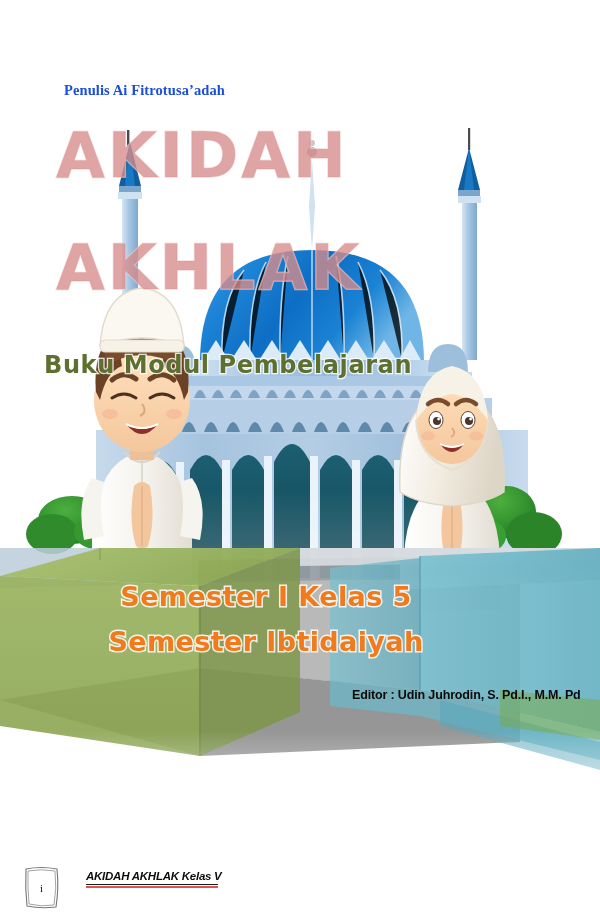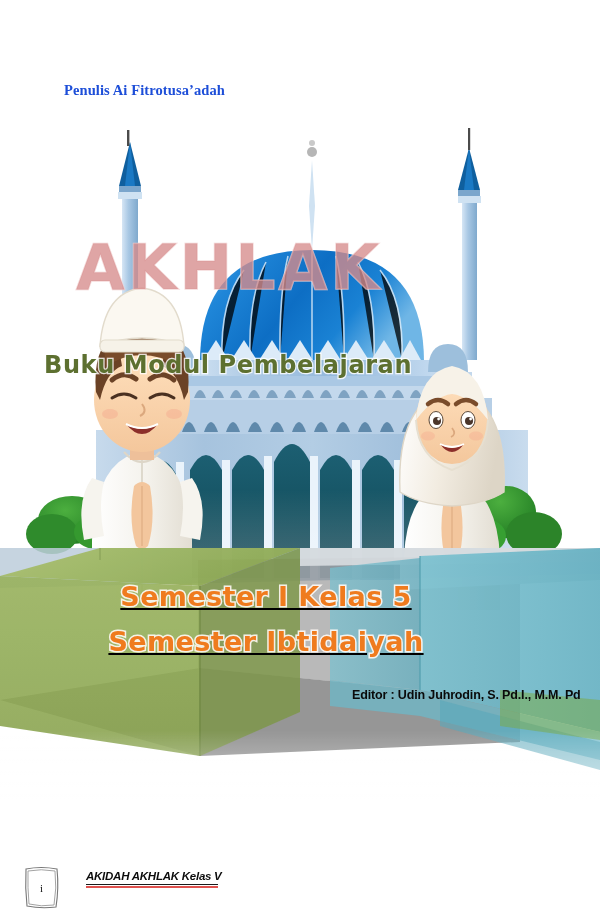--- a/index.html
+++ b/index.html
@@ -46,21 +46,21 @@
     font-weight: bold;
     font-size: 63px;
     letter-spacing: 3px;
     color: rgba(214,140,140,0.78);
     -webkit-text-stroke: 1.5px rgba(240,205,205,0.75);
     paint-order: stroke fill;
     white-space: nowrap;
     line-height: 1;
   }
   .title-line1 { left: 56px; top: 124px; }
-  .title-line2 { left: 56px; top: 236px; margin-left: 20px; }
+  .title-line2 { left: 56px; top: 236px; }
 
   .subtitle {
     position: absolute;
     left: 44px;
     top: 351px;
     font-family: "DejaVu Sans", sans-serif;
     font-weight: bold;
     font-size: 24px;
     letter-spacing: 0.6px;
     color: #5d7030;
@@ -69,21 +69,20 @@
     white-space: nowrap;
   }
 
   .semester-block {
     position: absolute;
     left: 0;
     top: 583px;
     width: 532px;
     text-align: center;
     pointer-events: none;
-    text-decoration: underline;
   }
   .semester-line {
     font-family: "DejaVu Sans", sans-serif;
     font-weight: bold;
     font-size: 27px;
     letter-spacing: 0.4px;
     color: #ef7b1e;
     -webkit-text-stroke: 3px rgba(255,250,245,0.9);
     paint-order: stroke fill;
     white-space: nowrap;
@@ -479,20 +478,21 @@
         <path d="M500 690 L600 700 L600 740 L500 726 Z" fill="#7aa93f" opacity="0.5"></path>
 
         <rect x="0" y="730" width="600" height="110" fill="url(#skyFade)" opacity="0.9"></rect>
         <rect x="0" y="800" width="600" height="121" fill="#ffffff"></rect>
       </g>
     </svg>
   </div>
 
   <div class="author-line">Penulis Ai Fitrotusa’adah</div>
 
+  <div class="maintitle title-line1">AKIDAH</div>
 
   <div class="maintitle title-line2">AKHLAK</div>
 
   <div class="subtitle">Buku Modul Pembelajaran</div>
 
   <div class="semester-block">
     <div class="semester-line one">Semester I Kelas 5</div>
     <div class="semester-line two">Semester Ibtidaiyah</div>
   </div>
 

